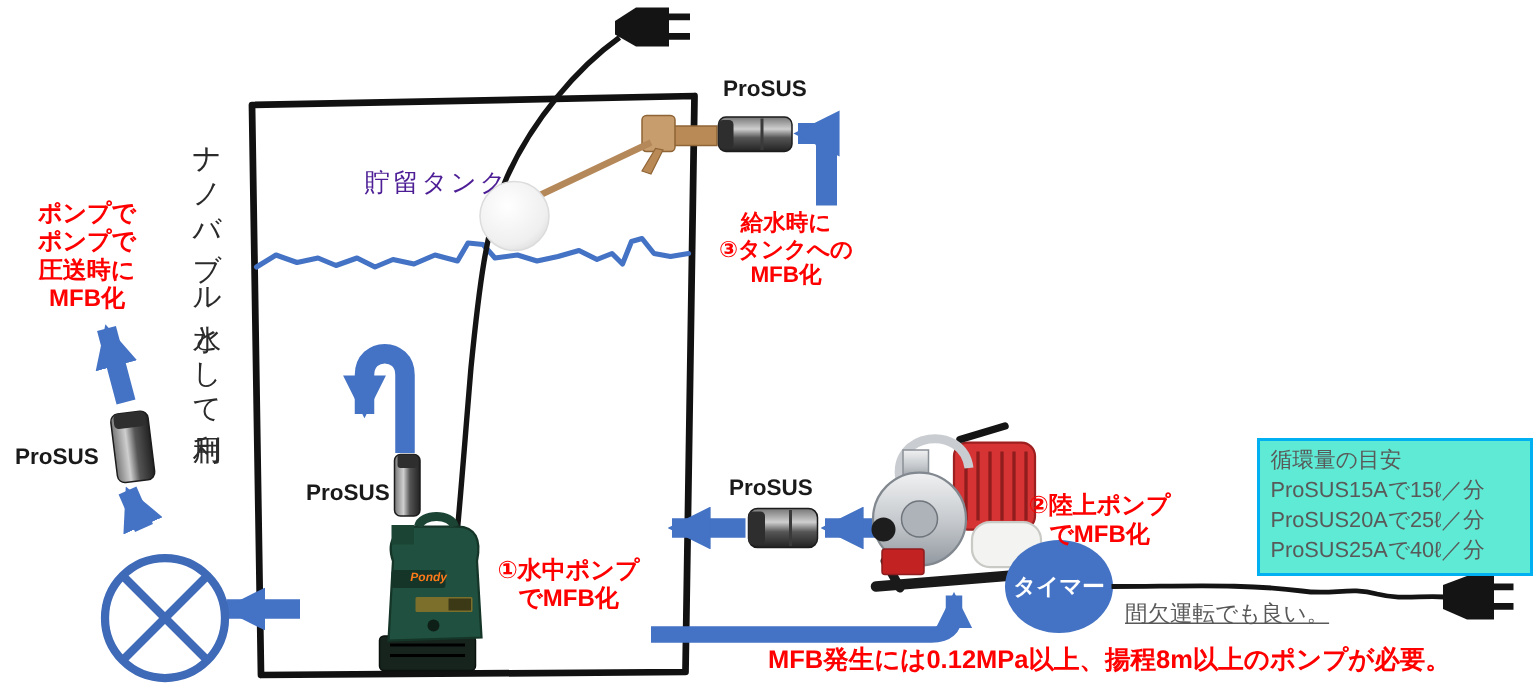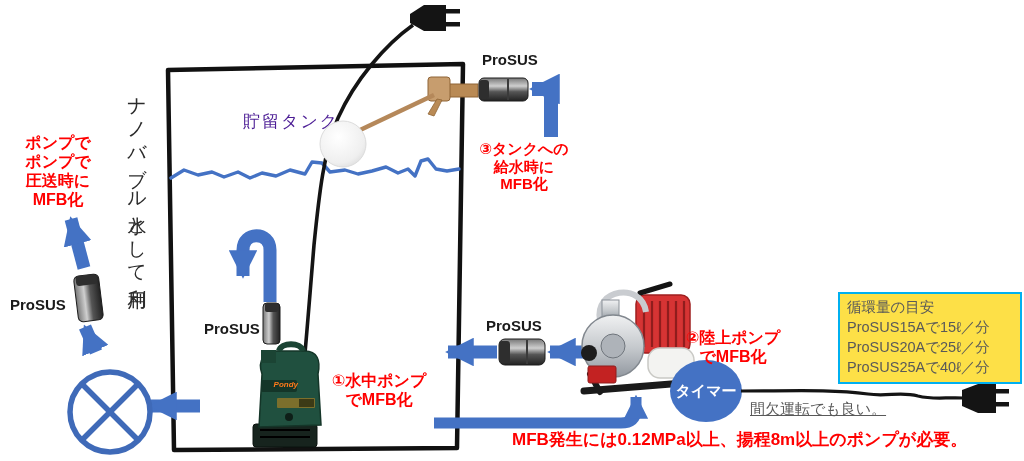--- a/index.html
+++ b/index.html
@@ -16,21 +16,21 @@
   #prosus-left{left:10px;top:296px;}
   #prosus-tank{left:204px;top:320px;}
   #prosus-right{left:486px;top:317px;}
   #note1{left:323px;top:372px;width:112px;font-size:16px;}
   #note2{left:676px;top:310px;width:114px;font-size:16px;margin-top:19px;}
   #note3{left:470px;top:140px;width:108px;font-size:15px;}
   #note4{left:10px;top:134px;width:96px;font-size:16px;}
   #timer-label{left:670px;top:382px;width:72px;text-align:center;color:#fff;
                font-weight:bold;font-size:15px;}
   #timer-note{left:750px;top:400px;font-size:15px;color:#595959;text-decoration:underline;}
-  #info-box{left:838px;top:292px;width:166px;border:2px solid #00B0F0;background:#fde047;
+  #info-box{left:838px;top:292px;width:166px;border:2px solid #00B0F0;background:#5eead4;
             padding:3px 7px 5px 7px;font-size:14.5px;color:#595959;line-height:1.38;}
   #warning{left:512px;top:430px;font-size:17px;}
   #pump-brand{left:262px;top:380px;width:36px;text-align:right;font-size:8px;
               font-weight:bold;font-style:italic;color:#ff7a1a;}
 </style>
 </head>
 <body>
 
 <div id="canvas">
 
@@ -175,22 +175,22 @@
 
   <div class="txt red-note" id="note1">
     <div>①水中ポンプ</div>
     <div>でMFB化</div>
   </div>
   <div class="txt red-note" id="note2">
     <div>②陸上ポンプ</div>
     <div>でMFB化</div>
   </div>
   <div class="txt red-note" id="note3">
+    <div>給水時に</div>
     <div>③タンクへの</div>
-    <div>給水時に</div>
     <div>MFB化</div>
   </div>
   <div class="txt red-note" id="note4">
     <div>ポンプで</div>
     <div>ポンプで</div>
     <div>圧送時に</div>
     <div>MFB化</div>
   </div>
 
   <div class="txt" id="timer-label">タイマー</div>

